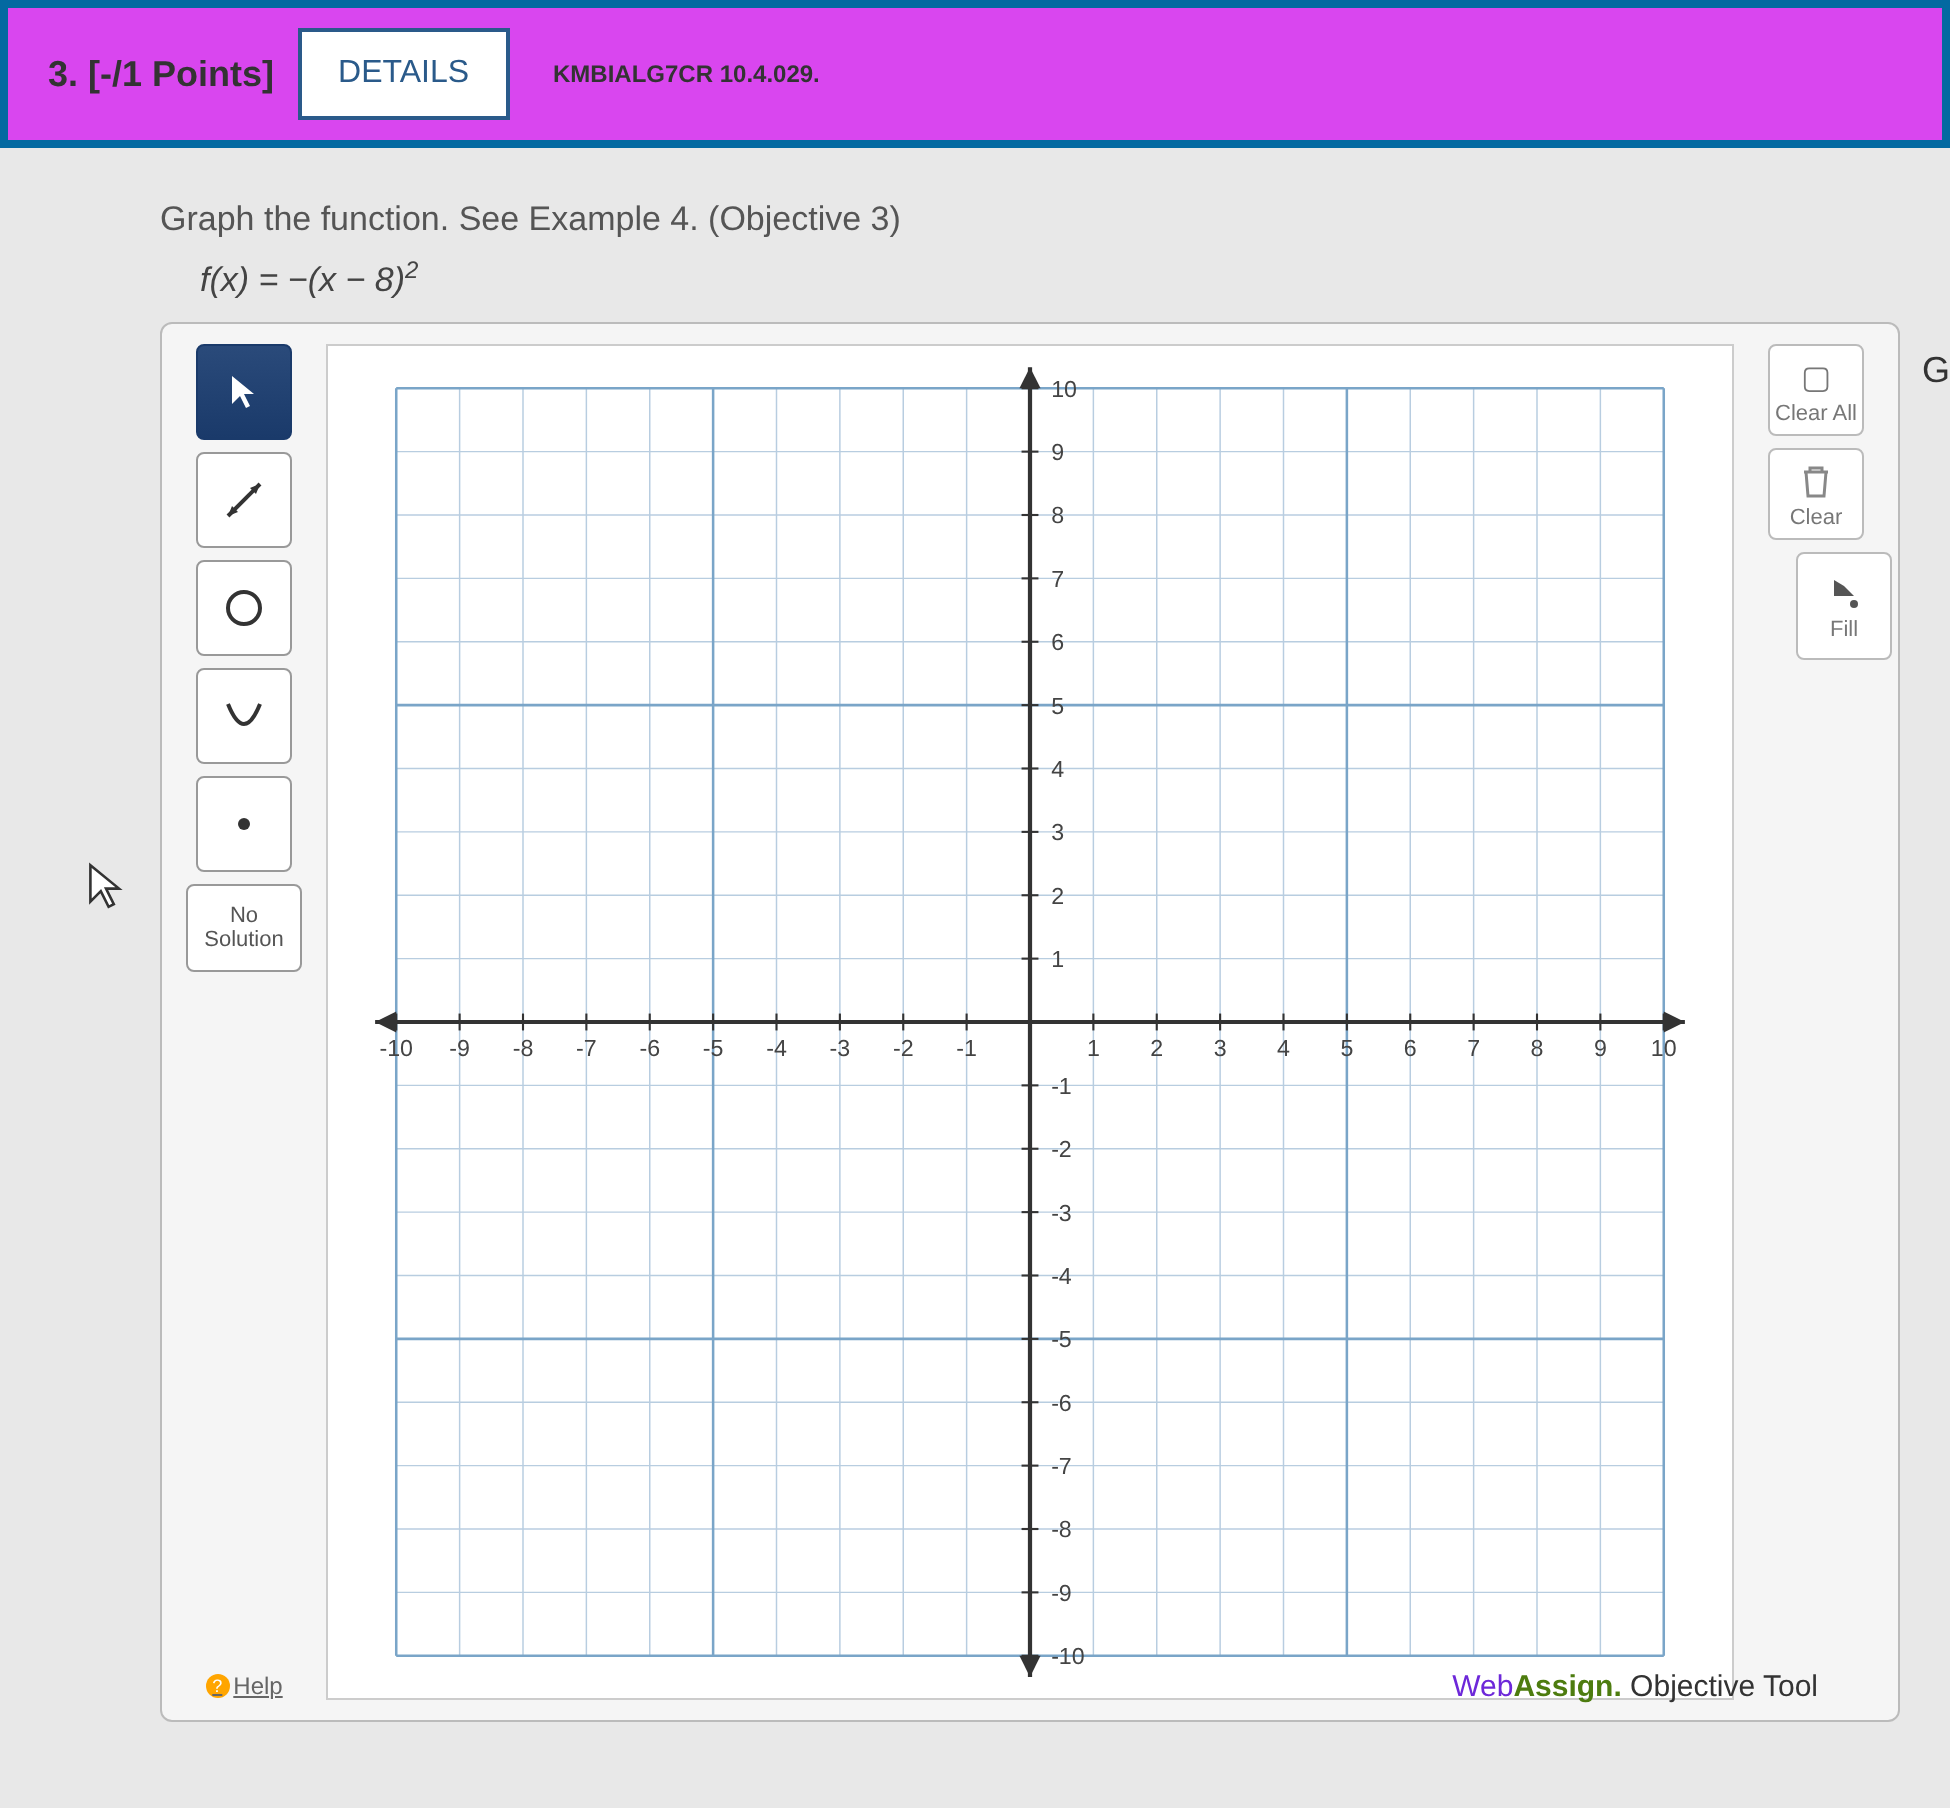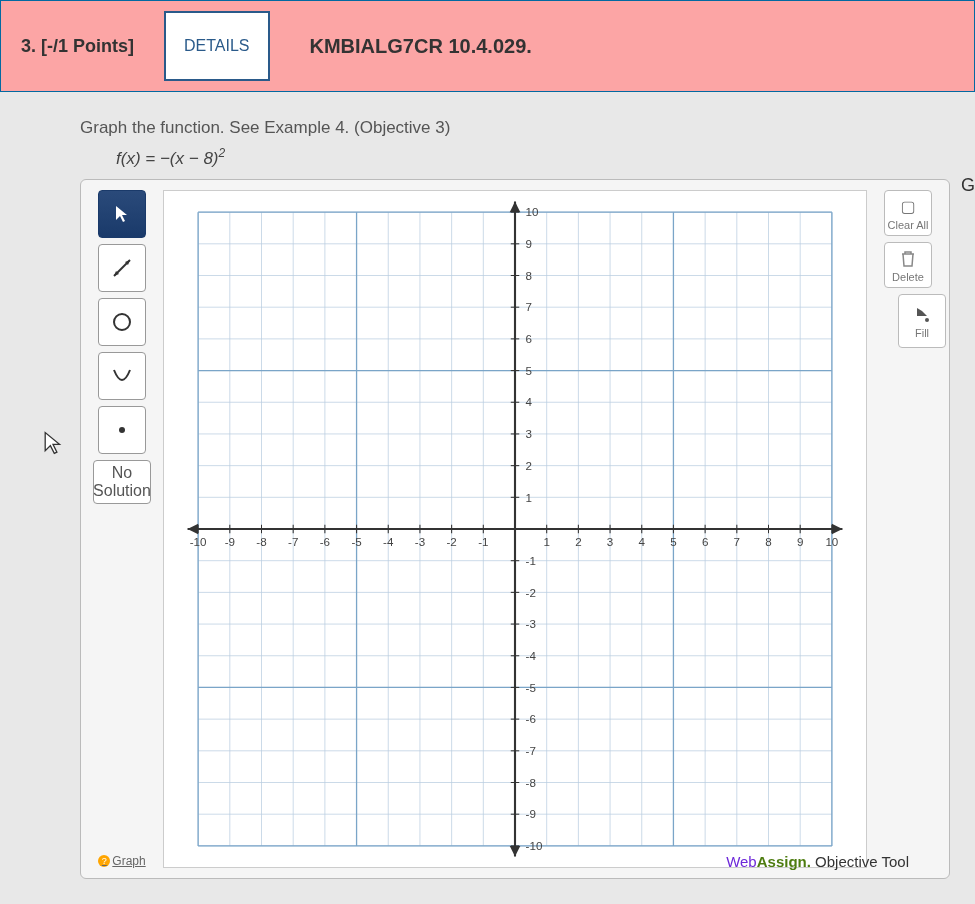--- a/index.html
+++ b/index.html
@@ -1,29 +1,29 @@
 <!DOCTYPE html>
 <html><head>
   <meta charset="utf-8">
   <style>
     * { box-sizing: border-box; margin: 0; padding: 0; }
     body { font-family: Arial, Helvetica, sans-serif; background: #e8e8e8; width: 975px; height: 904px; overflow: hidden; position: relative; }
-    .header-bar { background: #fca5a5; border: 1px solid #0369a1; padding: 10px 20px; display: flex; align-items: center; gap: 30px; }
+    .header-bar { background: #d946ef; border: 4px solid #0369a1; padding: 10px 20px; display: flex; align-items: center; gap: 12px; }
     .question-label { font-weight: bold; color: #333; font-size: 18px; }
-    .header-btn { border: 2px solid #2a5a8a; background: #fff; color: #2a5a8a; padding: 24px 18px; font-size: 16px; cursor: pointer; }
-    .assignment-code { font-weight: bold; color: #333; font-size: 20px; margin-left: 10px; }
+    .header-btn { border: 2px solid #2a5a8a; background: #fff; color: #2a5a8a; padding: 12px 18px; font-size: 16px; cursor: pointer; }
+    .assignment-code { font-weight: bold; color: #333; font-size: 12px; margin-left: 10px; }
     .content-area { padding: 8px 4px 0 80px; }
     .instruction { color: #555; font-size: 17px; margin: 18px 0 8px 0; }
-    .formula { color: #444; font-size: 17px; font-style: italic; margin-left: 36px; margin-bottom: 10px; }
+    .formula { color: #444; font-size: 17px; font-style: italic; margin-left: 20px; margin-bottom: 10px; }
     .formula sup { font-size: 12px; }
     .graph-container { background: #f5f5f5; border: 1px solid #bbb; border-radius: 6px; padding: 10px; display: flex; gap: 10px; position: relative; width: 870px; height: 700px; }
     .toolbar { display: flex; flex-direction: column; gap: 6px; width: 62px; align-items: center; }
     .tool-btn { width: 48px; height: 48px; border: 1px solid #999; border-radius: 4px; background: #fff; display: flex; align-items: center; justify-content: center; cursor: pointer; font-size: 20px; color: #333; }
     .tool-btn.active { background: linear-gradient(#2a4a7a,#1a3a6a); color: #fff; border-color: #1a3a6a; }
-    .no-solution-btn { width: 58px; height: 44px; border: 1px solid #999; border-radius: 4px; background: #fff; font-size: 16px; color: #555; display: flex; align-items: center; justify-content: center; text-align: center; cursor: pointer; }
+    .no-solution-btn { width: 58px; height: 44px; border: 1px solid #999; border-radius: 4px; background: #fff; font-size: 11px; color: #555; display: flex; align-items: center; justify-content: center; text-align: center; cursor: pointer; }
     .help-link { margin-top: auto; font-size: 12px; color: #666; text-decoration: underline; cursor: pointer; display: flex; align-items: center; gap: 2px; }
     .help-icon { width: 12px; height: 12px; border-radius: 50%; background: #ffa500; color: #fff; font-size: 9px; display:flex; align-items:center; justify-content:center; }
     .graph-area { position: relative; flex: 1; background: #fff; border: 1px solid #ccc; }
     .right-panel { width: 62px; display:flex; flex-direction:column; gap:6px; align-items:center; }
     .right-btn { width:48px; border:1px solid #bbb; border-radius:4px; background:#fff; display:flex; flex-direction:column; align-items:center; justify-content:center; padding: 4px 0; font-size:11px; color:#777; cursor:pointer; }
     .right-btn .icon-box { height:24px; display:flex; align-items:center; justify-content:center; font-size:16px; }
     .fill-btn { height:54px;margin-left:28px; }
     .footer-brand { position: absolute; bottom: 8px; right: 40px; font-size: 15px; color: #333; }
     .footer-brand .wa-web { color:#6d28d9; }
     .footer-brand .wa-assign { color:#4d7c0f; font-weight:bold; }
@@ -71,21 +71,21 @@
       <div class="tool-btn">
         <svg width="24" height="24" viewBox="0 0 24 24">
             <circle cx="12" cy="12" r="3" fill="#333"></circle>
           </svg>
       </div>
       <div class="no-solution-btn">
         <div><span>No</span><br><span>Solution</span></div>
       </div>
       <div class="help-link">
         <span class="help-icon">?</span>
-        <span>Graph</span>
+        <span>Help</span>
       </div>
     </div>
 
     <div class="graph-area">
       <svg class="grid" id="grid-svg" viewBox="0 0 640 640">
           <line x1="20" y1="20" x2="20" y2="620" stroke="#b8cde0" stroke-width="0.7"></line>
           <line x1="50" y1="20" x2="50" y2="620" stroke="#b8cde0" stroke-width="0.7"></line>
           <line x1="80" y1="20" x2="80" y2="620" stroke="#b8cde0" stroke-width="0.7"></line>
           <line x1="110" y1="20" x2="110" y2="620" stroke="#b8cde0" stroke-width="0.7"></line>
           <line x1="140" y1="20" x2="140" y2="620" stroke="#b8cde0" stroke-width="0.7"></line>
@@ -229,21 +229,21 @@
       <div class="right-btn">
         <span class="icon-box">▢</span>
         <span>Clear All</span>
       </div>
       <div class="right-btn">
         <span class="icon-box">
           <svg width="16" height="18" viewBox="0 0 16 18">
               <path d="M2 4 h12 M5 4 V2 h6 V4 M3 4 l1 12 h8 l1 -12" stroke="#888" stroke-width="1.5" fill="none"></path>
             </svg>
         </span>
-        <span>Delete</span>
+        <span>Clear</span>
       </div>
       <div class="right-btn fill-btn">
         <span class="icon-box">
           <svg width="18" height="18" viewBox="0 0 18 18">
               <path d="M4 2 L4 10 L14 10 L9 5 Z" fill="#555"></path>
               <circle cx="14" cy="14" r="2" fill="#555"></circle>
             </svg>
         </span>
         <span>Fill</span>
       </div>

